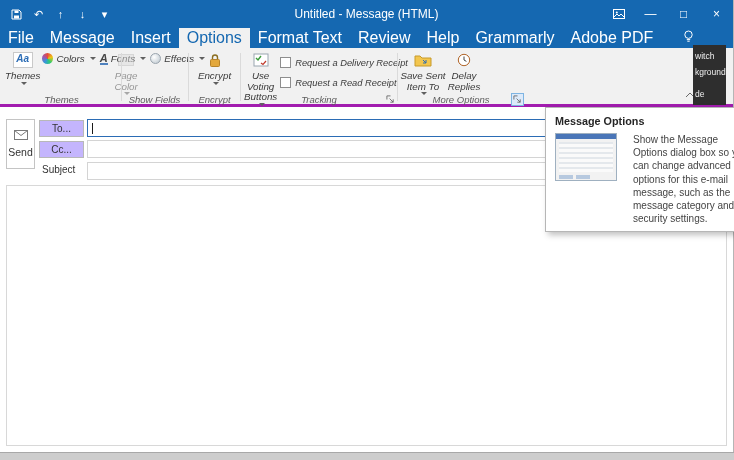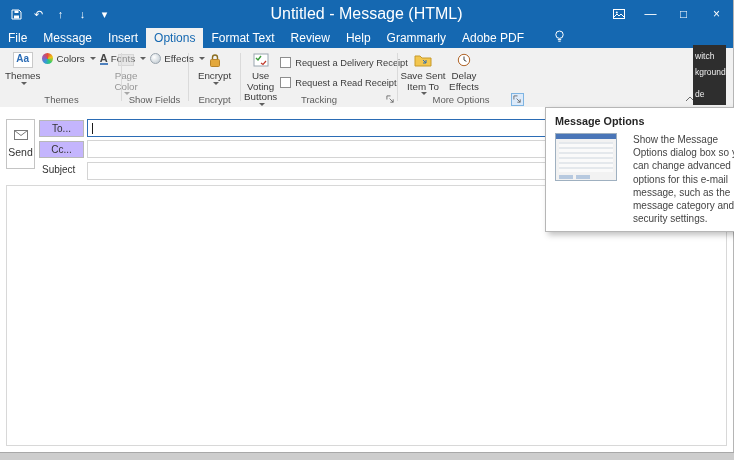--- a/index.html
+++ b/index.html
@@ -5,33 +5,33 @@
   * { margin:0; padding:0; box-sizing:border-box; }
   html,body { width:734px; height:460px; }
   body { font-family:"Liberation Sans","DejaVu Sans",sans-serif; background:#e9e9e9; position:relative; overflow:hidden; color:#3b3b3b; }
 
   .window { position:absolute; left:0; top:0; width:734px; height:452px; background:#fff; border-right:1px solid #b5b5b5; }
 
   
   .titlebar { position:absolute; top:0; left:0; right:0; height:28px; background:#1568b1; color:#fff; display:flex; align-items:center; }
   .qat { display:flex; align-items:center; gap:7px; padding-left:9px; font-size:12px; z-index:2; }
   .qat .qbtn { width:15px; height:16px; display:flex; align-items:center; justify-content:center; font-size:11px; color:#fff; }
-  .win-title { position:absolute; left:0; right:0; text-align:center; font-size:16px; pointer-events:none; }
+  .win-title { position:absolute; left:0; right:0; text-align:center; font-size:12px; pointer-events:none; }
   .title-right { margin-left:auto; display:flex; align-items:center; height:100%; z-index:2; }
   .tb-img { width:30px; height:100%; display:flex; align-items:center; justify-content:center; }
   .win-btn { width:33px; height:100%; display:flex; align-items:center; justify-content:center; font-size:12px; color:#fff; }
 
   
-  .tabbar { position:absolute; top:28px; left:0; right:0; height:20px; background:#1568b1; display:flex; align-items:stretch; color:#fff; font-size:12px; }
+  .tabbar { position:absolute; top:28px; left:0; right:0; height:20px; background:#1568b1; display:flex; align-items:stretch; color:#fff; font-size:16px; }
   .tab { padding:0 8px; display:flex; align-items:center; white-space:nowrap; }
   .tab.selected { background:#f1f1f1; color:#1568b1; }
   .tellme { margin-left:22px; display:flex; align-items:center; gap:6px; white-space:nowrap; }
 
   
-  .ribbon { position:absolute; top:48px; left:0; right:0; height:62px; background:#f1f1f1; border-bottom:2px solid #a21caf; font-size:10px; }
+  .ribbon { position:absolute; top:48px; left:0; right:0; height:62px; background:#f1f1f1; border-bottom:6px solid #a21caf; font-size:10px;font-style:italic; }
   .rgroup { position:absolute; top:0; height:58px; }
   .grp-label { position:absolute; bottom:1px; left:0; right:0; text-align:center; font-size:9.5px; color:#5d5d5d; }
   .vsep { position:absolute; top:5px; height:48px; width:1px; background:#dadada; }
   .bigbtn { display:inline-flex; flex-direction:column; align-items:center; justify-content:flex-start; text-align:center; font-size:9.8px; line-height:10.5px; color:#3b3b3b; padding-top:3px; }
   .bigbtn .ic { height:18px; display:flex; align-items:center; justify-content:center; margin-bottom:2px; }
   .caret { display:inline-block; width:0; height:0; border-left:3px solid transparent; border-right:3px solid transparent; border-top:3.5px solid #5f5f5f; margin-left:2px; vertical-align:middle; }
   .smallcol { display:inline-flex; flex-direction:row; justify-content:flex-start; padding-top:4px; gap:2px; }
   .smallbtn { display:flex; align-items:center; gap:3px; height:13px; font-size:9.8px; color:#3b3b3b; padding-left:2px; white-space:nowrap; }
   .disabled { opacity:.5;margin-left:28px; }
   .cbrow { display:flex; align-items:center; gap:4px; font-size:9.3px; color:#3b3b3b; white-space:nowrap; }
@@ -237,21 +237,21 @@
           <span>Save Sent Item To</span>
           <span class="caret"></span>
         </div>
         <div class="bigbtn" style="width:36px;">
           <span class="ic">
             <svg width="14" height="14" viewBox="0 0 14 14">
                 <circle cx="7" cy="7" r="5.7" fill="#fff" stroke="#b06428"></circle>
                 <path d="M7 3.5 V7 L9.4 8.4" stroke="#444" fill="none"></path>
               </svg>
           </span>
-          <span>Delay Effects</span>
+          <span>Delay Replies</span>
         </div>
       </div>
       <div class="grp-label">More Options</div>
       <span class="launcher hovered" style="right:0; bottom:0;">
         <svg width="9" height="9" viewBox="0 0 10 10">
             <path d="M1 1 h4 M1 1 v4" stroke="#6a6a6a" fill="none"></path>
             <path d="M4 4 l4 4 M8 4.8 v3.2 h-3.2" stroke="#6a6a6a" fill="none"></path>
           </svg>
       </span>
     </div>

